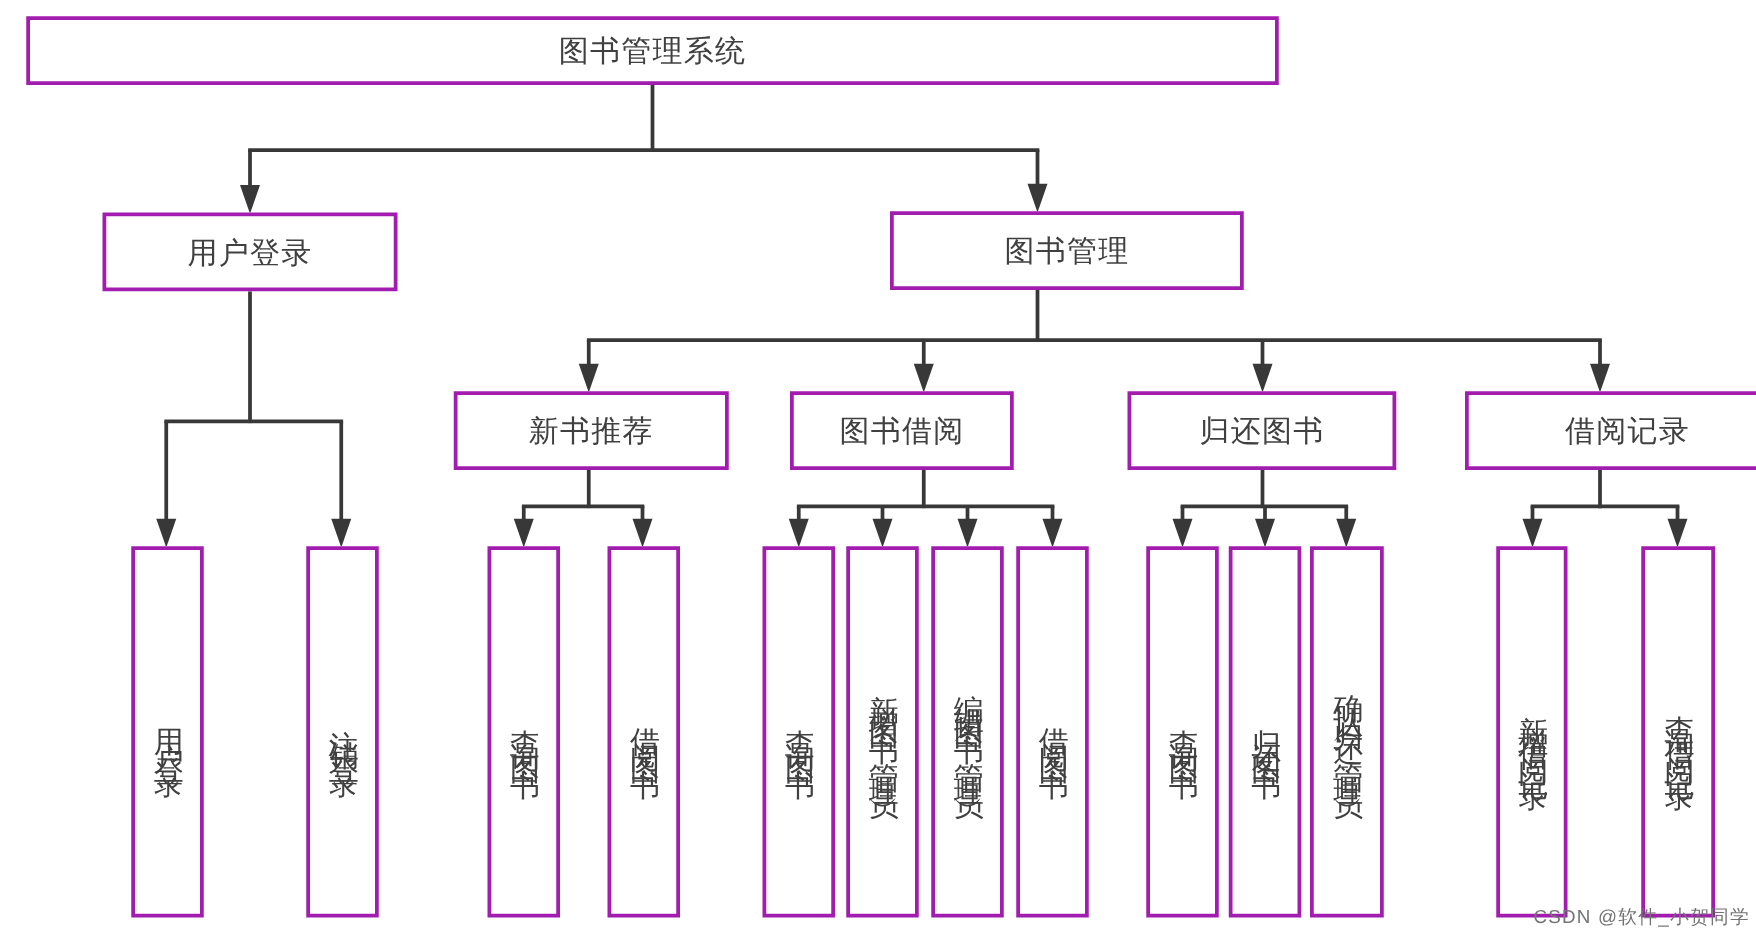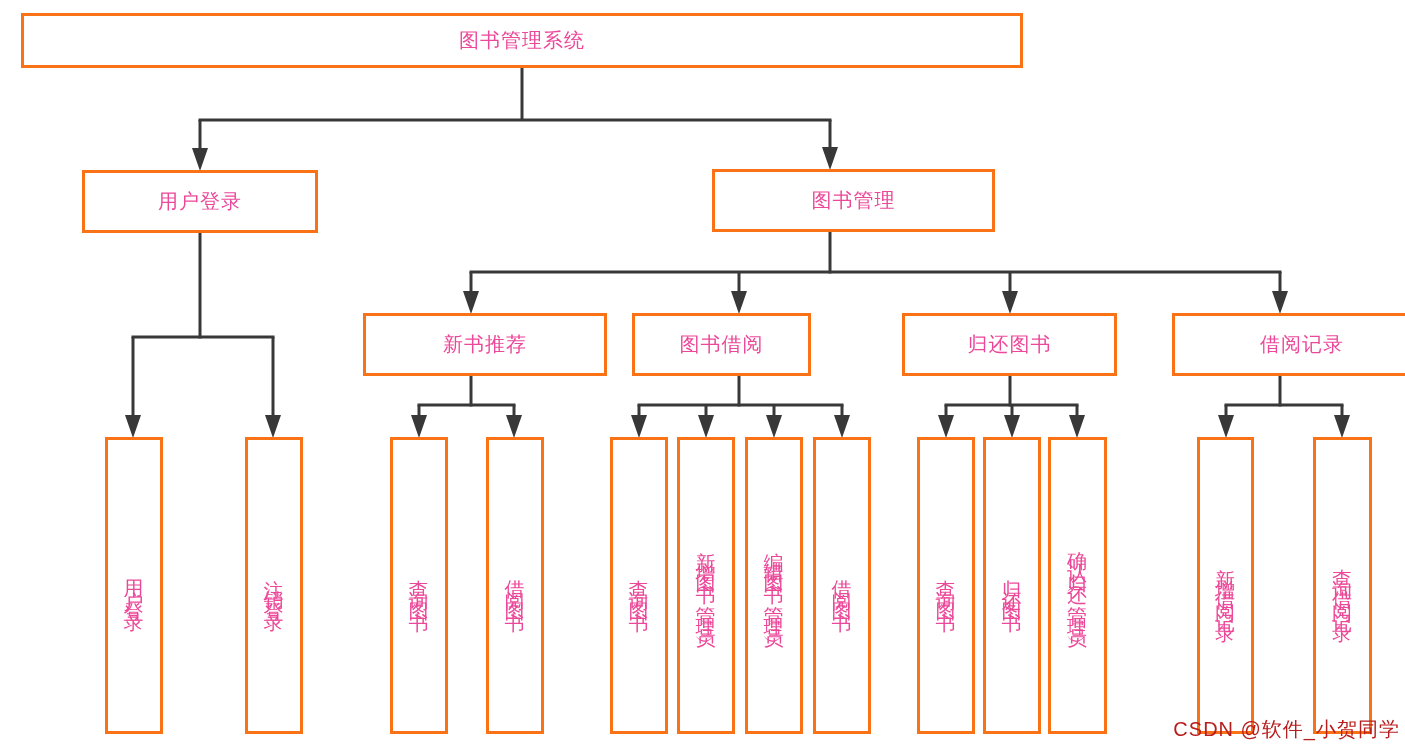--- a/index.html
+++ b/index.html
@@ -7,40 +7,40 @@
     position:relative;
     width:1405px;height:747px;
     background:#ffffff;
     font-family:"Liberation Sans", sans-serif;
     overflow:hidden;
   }
   .connectors{position:absolute;left:0;top:0;}
   .node{
     position:absolute;
     box-sizing:border-box;
-    border:3px solid #f97316;
+    border:3px solid #a21caf;
     background:#ffffff;
     display:flex;align-items:center;justify-content:center;
-    color:#ec4899;
-    font-size:20px;
+    color:#404040;
+    font-size:24px;
     letter-spacing:1px;
     text-align:center;
   }
   .vnode span{
     writing-mode:vertical-rl;
     text-orientation:mixed;
     letter-spacing:11px;
     line-height:1;
     white-space:nowrap;
   }
   .watermark{
     position:absolute;
     right:5px;bottom:4px;
-    color:#b91c1c;
-    font-size:20px;
+    color:#737373;
+    font-size:15px;
     letter-spacing:1px;
     z-index:10;
   }
 </style>
 </head>
 <body>
 
 <div class="canvas">
 
   <svg class="connectors" width="1405" height="747" viewBox="0 0 1405 747" xmlns="http://www.w3.org/2000/svg">
@@ -113,21 +113,21 @@
     <span>图书管理系统</span>
   </div>
 
   <div class="node" style="left:82px;top:170px;width:236px;height:63px">
     <span>用户登录</span>
   </div>
   <div class="node" style="left:712px;top:169px;width:283px;height:63px">
     <span>图书管理</span>
   </div>
 
-  <div class="node" style="left:363px;top:313px;width:244px;height:63px">
+  <div class="node" style="left:363px;top:313px;width:220px;height:63px">
     <span>新书推荐</span>
   </div>
   <div class="node" style="left:632px;top:313px;width:179px;height:63px">
     <span>图书借阅</span>
   </div>
   <div class="node" style="left:902px;top:313px;width:215px;height:63px">
     <span>归还图书</span>
   </div>
   <div class="node" style="left:1172px;top:313px;width:260px;height:63px">
     <span>借阅记录</span>

